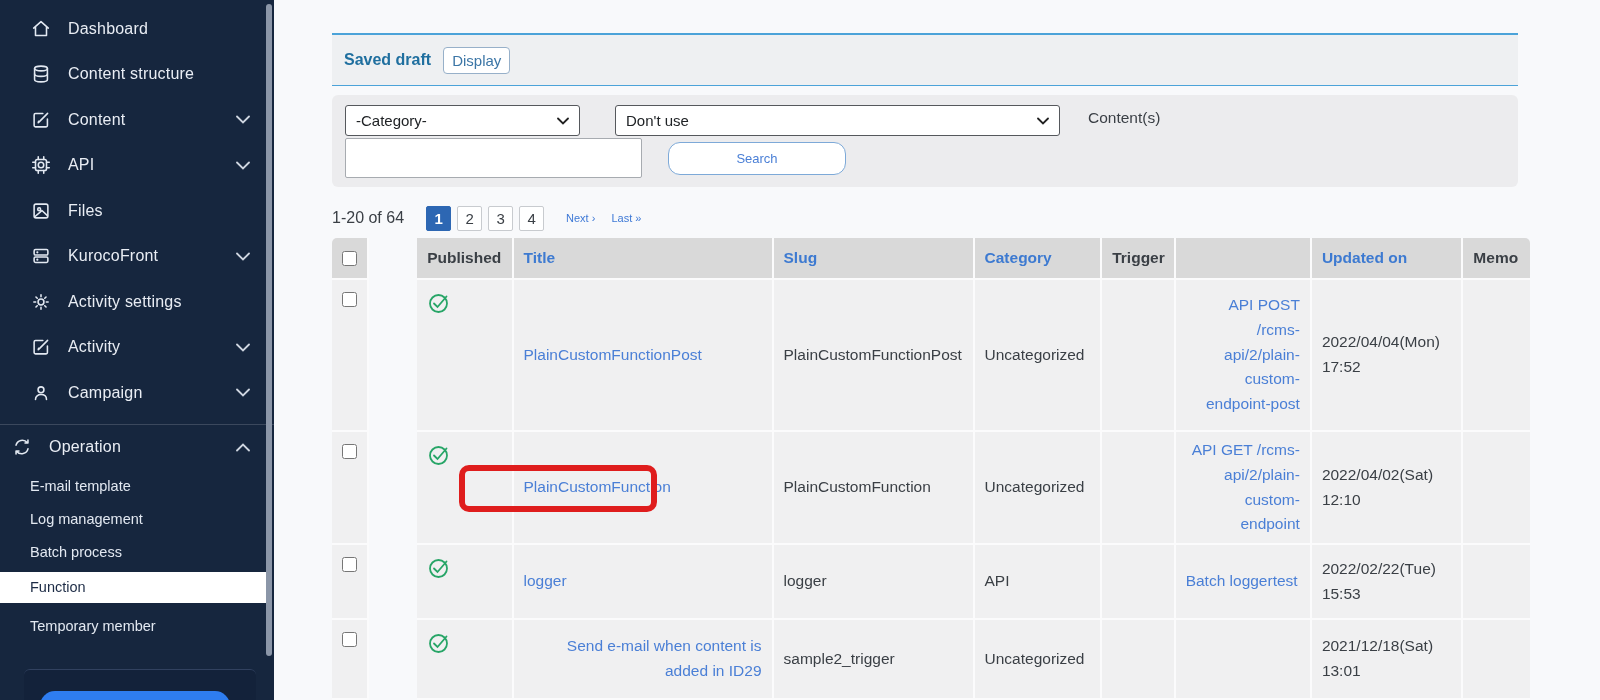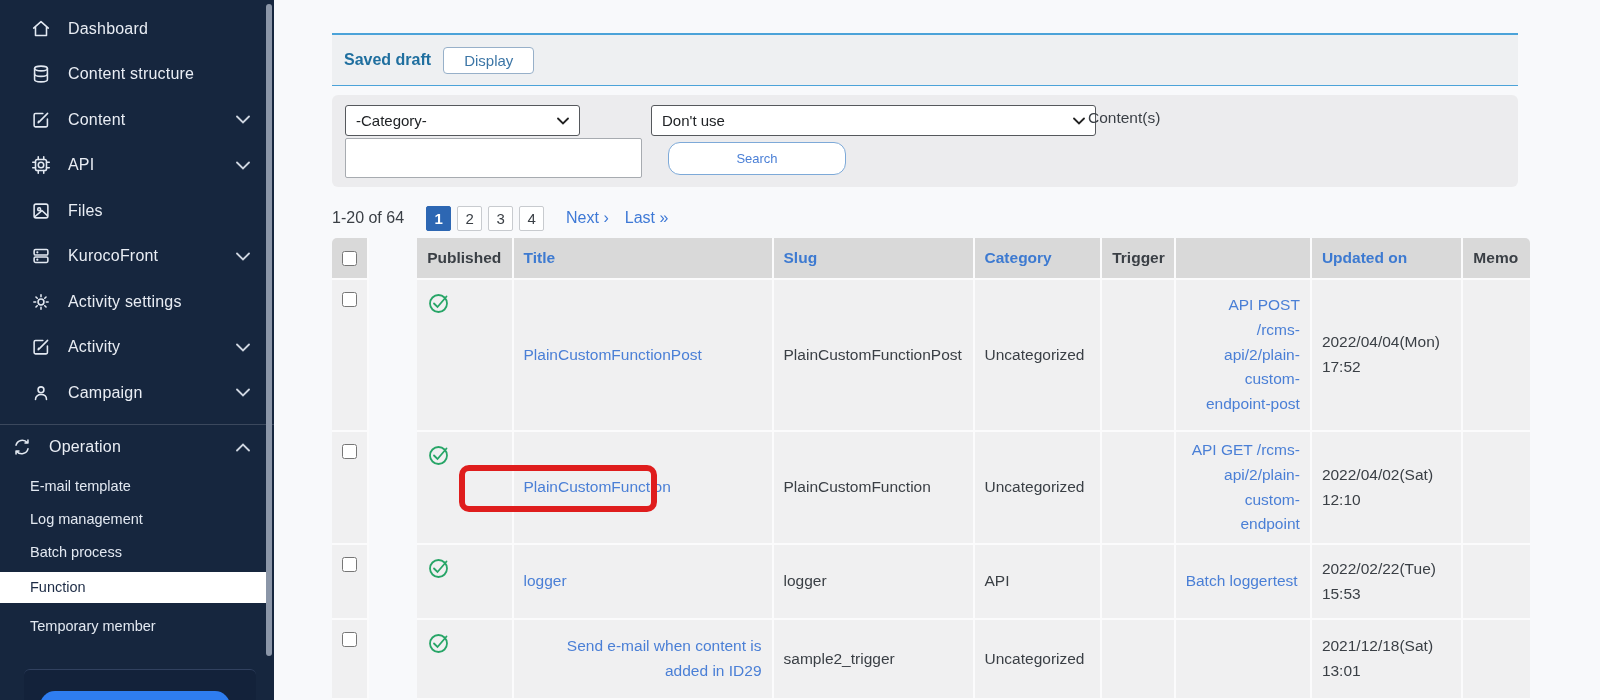--- a/index.html
+++ b/index.html
@@ -20,42 +20,42 @@
   svg.icon-stroke { stroke:#e3e9f2; fill:none; stroke-width:1.7; stroke-linecap:round; stroke-linejoin:round; }
   #sidebar-scroll { position:absolute; left:266px; top:4px; width:6px; height:652px; background:#8b96a8; border-radius:3px; }
   #sidebar-bottom-panel { position:absolute; left:24px; top:669px; width:232px; height:31px; background:#13223a; border-top:1px solid #31415f; border-radius:6px 6px 0 0; }
   #sidebar-bottom-button { position:absolute; left:40px; top:691px; width:190px; height:30px; background:#2e7df0; border-radius:15px; border:none; }
 
   
   #tabbar { position:absolute; left:332px; top:33px; width:1186px; height:53px; background:#eef0f2;
             border-top:2px solid #4ba3d9; border-bottom:1px solid #4ba3d9; display:flex; align-items:center; padding-left:12px; }
   #tab-active { color:#1f6f9f; font-weight:bold; font-size:16px; }
   #display-btn { margin-left:12px; background:#ffffff; border:1px solid #97b0c9; border-radius:4px; color:#3c76a6;
-                 font-size:15px; padding:4px 20px; font-family:inherit; cursor:pointer; }
+                 font-size:15px; padding:4px 8px; font-family:inherit; cursor:pointer; }
 
   
   #filterbox { position:absolute; left:332px; top:95px; width:1186px; height:92px; background:#ececee; border-radius:6px; }
   .fake-select { position:absolute; background:#fff; border:1px solid #55585c; border-radius:3px; height:31px;
                  display:flex; align-items:center; padding:0 10px; font-size:15px; color:#202326; cursor:pointer; }
   .fake-select .sel-chev { margin-left:auto; width:12px; height:8px; }
   #sel-category { left:13px; top:10px; width:235px; }
-  #sel-use { left:283px; top:10px; width:445px;margin-left:36px; }
+  #sel-use { left:283px; top:10px; width:445px; }
   #contents-label { position:absolute; left:756px; top:14px; font-size:15.5px; color:#3a3f45; }
   #kw-input { position:absolute; left:13px; top:43px; width:297px; height:40px; border:1px solid #a7abb0; border-radius:2px;
               background:#fff; font-size:15px; padding:0 8px; font-family:inherit; }
   #search-btn { position:absolute; left:336px; top:47px; width:178px; height:33px; background:#fff; border:1px solid #7da9d8;
                 border-radius:12px; color:#4a7fd6; font-size:13px; font-family:inherit; cursor:pointer; }
 
   
   #pagination { position:absolute; left:332px; top:205px; height:26px; display:flex; align-items:center; font-size:16px; color:#3a3f45;text-align:center; }
   #page-range { margin-right:22px; }
   .page-box { width:25px; height:25px; display:flex; align-items:center; justify-content:center; font-size:15px;
               border:1px solid #c8cbcf; background:#fff; color:#3a3f45; margin-right:6px; border-radius:2px; cursor:pointer; }
   .page-box.active { background:#2d67b3; border-color:#2d67b3; color:#fff; font-weight:bold; }
-  .page-link { color:#3e79d6; margin-left:16px; font-size:16px; cursor:pointer; text-decoration:none; }
+  .page-link { color:#3e79d6; margin-left:16px; font-size:11px; cursor:pointer; text-decoration:none; }
 
   
   #tbl { position:absolute; left:332px; top:238px; width:1198px; }
   .trow { display:flex; }
   .cell { border-right:2px solid #fbfbfc; border-bottom:2px solid #fbfbfc; display:flex; align-items:center;
           padding:6px 10px; font-size:15.5px; color:#3a3f45; background:#f0f0f1; overflow:hidden; line-height:1.6; }
   .cell:last-child { border-right:none; }
   .hrow .cell { background:#d9d9d9; height:42px; font-weight:bold; }
   .hrow .cell:first-child { border-top-left-radius:5px; }
   .hrow .cell:last-child { border-top-right-radius:5px; }

